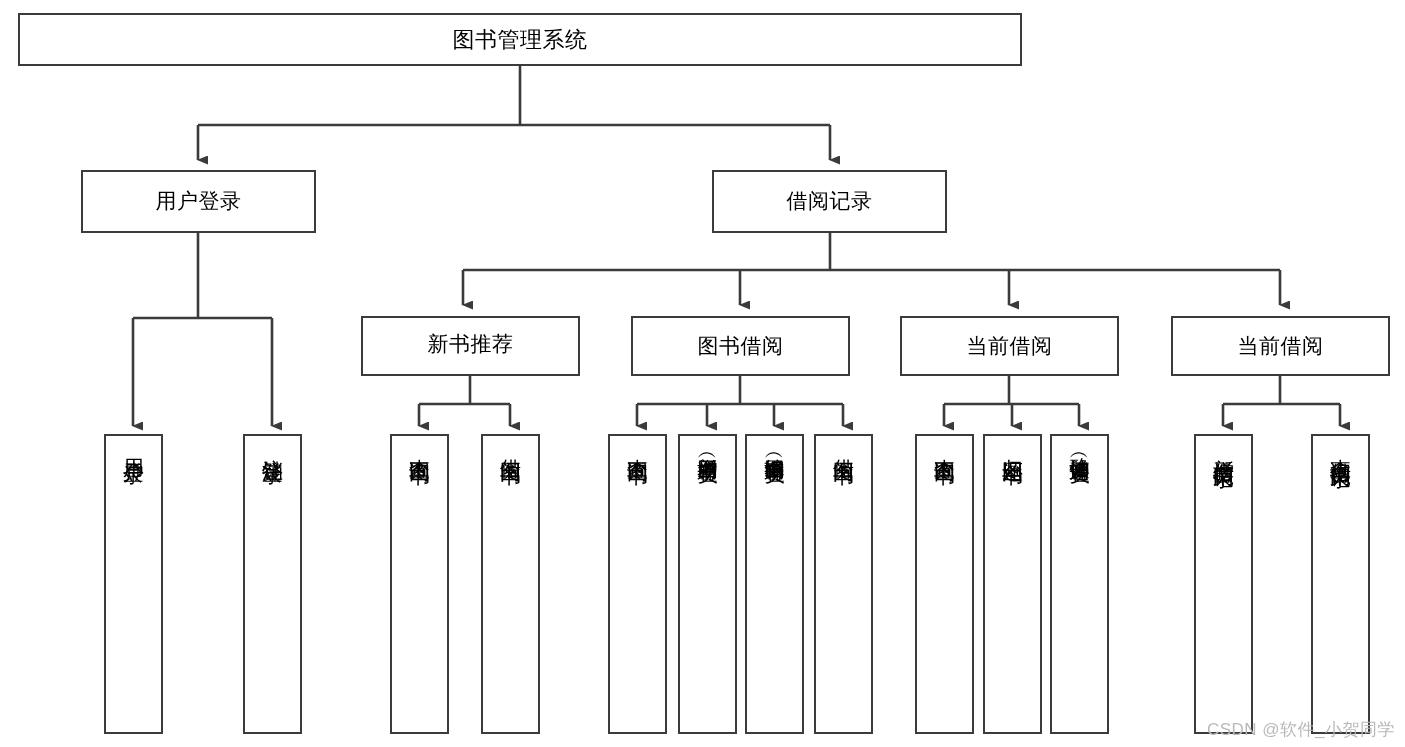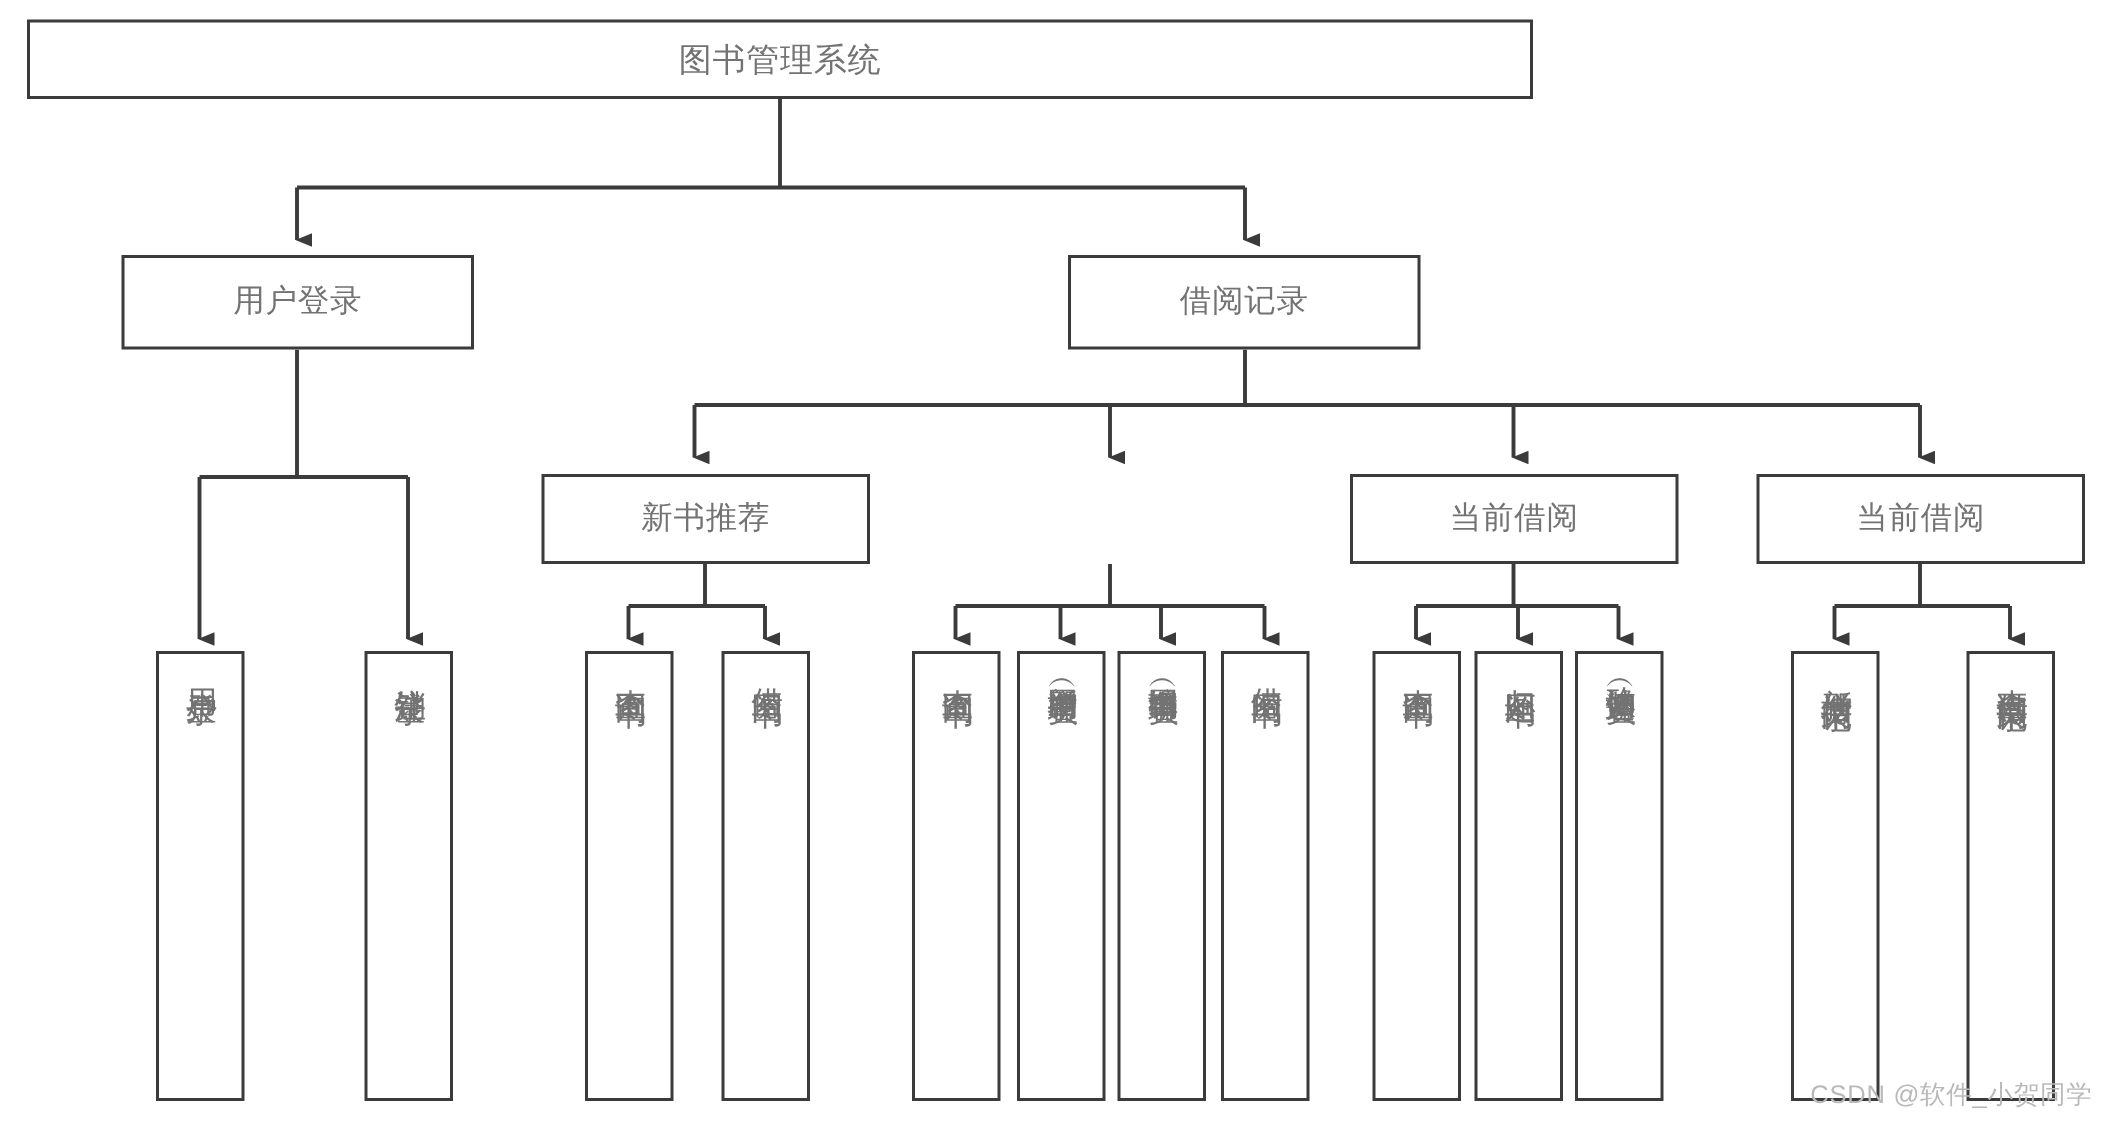--- a/index.html
+++ b/index.html
@@ -34,21 +34,21 @@
     display: flex;
     align-items: center;
     justify-content: center;
     color: #2b2b2b;
   }
   .node .node-label {
     display: block;
     text-align: center;
     line-height: 1.18;
     letter-spacing: 0.5px;
-    color: #737373;
+    color: #000000;
   }
   
   .node.horiz .node-label {
     font-size: 21px;
     writing-mode: horizontal-tb;
   }
   .node.root .node-label {
     font-size: 22px;
   }
   
@@ -141,24 +141,27 @@
   </div>
 
   <div class="node horiz" style="left:81px; top:170px; width:235px; height:63px;">
     <span class="node-label">用户登录</span>
   </div>
 
   <div class="node horiz" style="left:712px; top:170px; width:235px; height:63px;">
     <span class="node-label">借阅记录</span>
   </div>
 
-  <div class="node horiz" style="left:361px; top:316px; width:219px; height:60px;">
+  <div class="node horiz" style="left:361px; top:316px; width:219px; height:60px;font-family:Liberation Mono, monospace;">
     <span class="node-label">新书推荐</span>
   </div>
 
+  <div class="node horiz" style="left:631px; top:316px; width:219px; height:60px;">
+    <span class="node-label">图书借阅</span>
+  </div>
 
   <div class="node horiz" style="left:900px; top:316px; width:219px; height:60px;">
     <span class="node-label">当前借阅</span>
   </div>
 
   <div class="node horiz" style="left:1171px; top:316px; width:219px; height:60px;">
     <span class="node-label">当前借阅</span>
   </div>
 
   <div class="node vert" style="left:104px; top:434px; width:59px; height:300px;">

